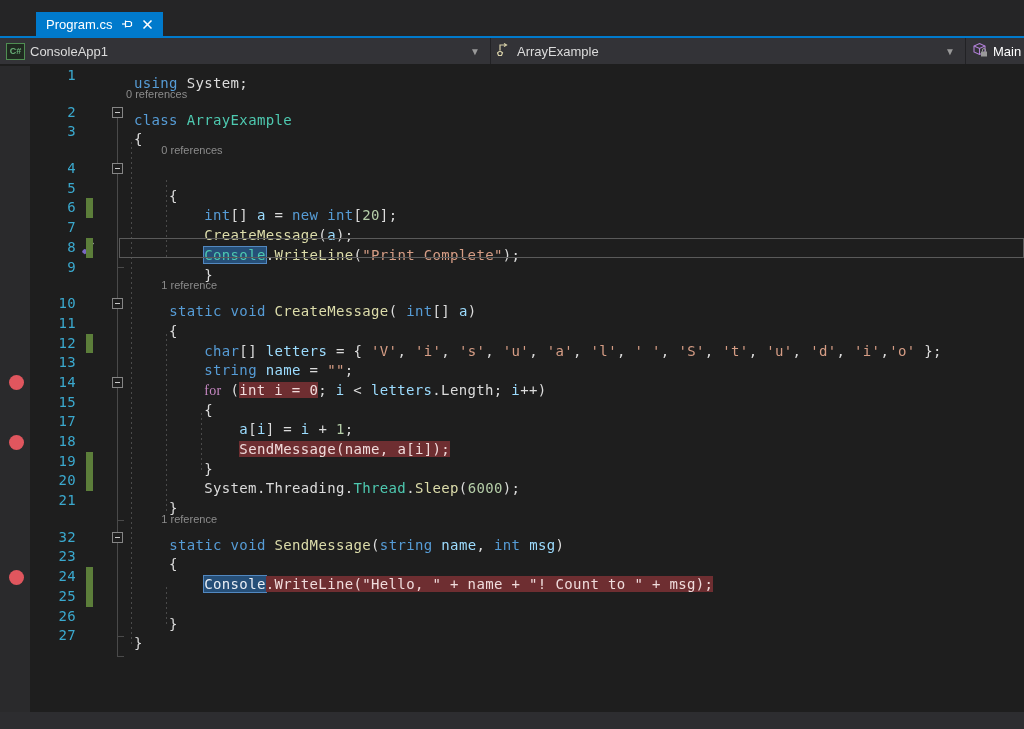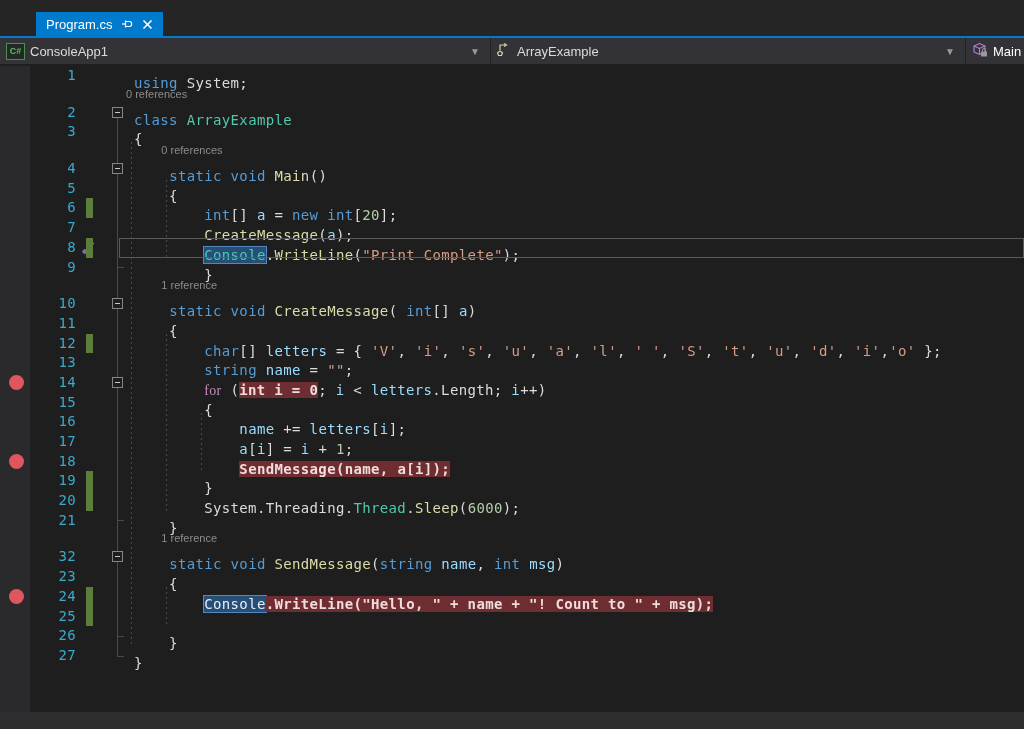--- a/index.html
+++ b/index.html
@@ -45,21 +45,21 @@
   .fold i{display:block;width:5px;height:1px;background:#c8c8c8;}
   .tool{position:absolute;left:80px;top:2px;}
   pre.code{position:absolute;left:126px;top:0;margin:8px;white-space:pre;
            font:14px/19.7px "DejaVu Sans Mono",monospace;letter-spacing:.35px;color:var(--text);}
   .row.cur::after{content:"";position:absolute;left:119px;right:0;top:0;bottom:0;
                   border:1px solid #5a5a5a;pointer-events:none;}
   
   .tok-kw{color:var(--keyword);} .tok-ctl{color:var(--control);font-family:Liberation Serif, serif;} .tok-typ{color:var(--type);}
   .tok-mth{color:var(--method);} .tok-var{color:var(--variable);} .tok-str{color:var(--string);}
   .tok-num{color:var(--number);} .tok-pun{color:var(--text);}
-  .tok-red{background:var(--highlight_red_bg);color:#f0dcdc;font-weight:bold;}
+  .tok-red{background:var(--highlight_red_bg);color:#f0dcdc;}
   .tok-conb{background:var(--symbol_highlight_bg);box-shadow:0 0 0 1px var(--symbol_highlight_border);color:var(--type);}
   .tok-conbr{background:var(--symbol_highlight_bg);box-shadow:0 0 0 1px var(--symbol_highlight_border);color:#e9eef5;}
 </style>
 </head>
 <body>
 
 <div id="root" style="--keyword: #569CD6; --control: #C586C0; --type: #4EC9B0; --method: #DCDCAA; --variable: #9CDCFE; --string: #D69D85; --number: #B5CEA8; --text: #DCDCDC; --line_number: #3BA9CE; --breakpoint: #E0565E; --change_bar: #5C7E3A; --highlight_red_bg: #6E2E31; --symbol_highlight_bg: #264F78; --symbol_highlight_border: #5288C0; --tab_active_bg: #007ACC; --editor_bg: #1E1E1E; --navbar_bg: #333337; --header_bg: #252526; --codelens: #8C8C8C;">
 
   <div id="header">
     <div id="tab">
@@ -160,21 +160,20 @@
           <pre class="code"><span class="tok-pun">{</span></pre>
         </div>
         <div class="cl-row">
           <span class="cl-text" style="left: 161.36px;">0 references</span>
         </div>
         <div class="row">
           <span class="lnum">4</span>
           <span class="fold">
             <i></i>
           </span>
-          <pre class="code"><span class="tok-pun">    </span><span class="tok-kw">static</span><span class="tok-pun"> </span><span class="tok-kw">void</span><span class="tok-pun"> </span><span class="tok-mth">Main</span><span class="tok-pun">()</span></pre>
         </div>
         <div class="row">
           <span class="lnum">5</span>
           <pre class="code"><span class="tok-pun">    {</span></pre>
         </div>
         <div class="row">
           <span class="lnum">6</span>
           <span class="bar"></span>
           <pre class="code"><span class="tok-pun">        </span><span class="tok-kw">int</span><span class="tok-pun">[] </span><span class="tok-var">a</span><span class="tok-pun"> = </span><span class="tok-kw">new</span><span class="tok-pun"> </span><span class="tok-kw">int</span><span class="tok-pun">[</span><span class="tok-num">20</span><span class="tok-pun">];</span></pre>
         </div>
@@ -225,24 +224,20 @@
           <span class="fold">
             <i></i>
           </span>
           <pre class="code"><span class="tok-pun">        </span><span class="tok-ctl">for</span><span class="tok-pun"> (</span><span class="tok-red">int i = 0</span><span class="tok-pun">; </span><span class="tok-var">i</span><span class="tok-pun"> &lt; </span><span class="tok-var">letters</span><span class="tok-pun">.Length; </span><span class="tok-var">i</span><span class="tok-pun">++)</span></pre>
         </div>
         <div class="row">
           <span class="lnum">15</span>
           <pre class="code"><span class="tok-pun">        {</span></pre>
         </div>
         <div class="row">
-          <span class="lnum">16</span>
-          <pre class="code"><span class="tok-pun">            </span><span class="tok-var">name</span><span class="tok-pun"> += </span><span class="tok-var">letters</span><span class="tok-pun">[</span><span class="tok-var">i</span><span class="tok-pun">];</span></pre>
-        </div>
-        <div class="row">
           <span class="lnum">17</span>
           <pre class="code"><span class="tok-pun">            </span><span class="tok-var">a</span><span class="tok-pun">[</span><span class="tok-var">i</span><span class="tok-pun">] = </span><span class="tok-var">i</span><span class="tok-pun"> + </span><span class="tok-num">1</span><span class="tok-pun">;</span></pre>
         </div>
         <div class="row">
           <span class="bp"></span>
           <span class="lnum">18</span>
           <pre class="code"><span class="tok-pun">            </span><span class="tok-red">SendMessage(name, a[i]);</span></pre>
         </div>
         <div class="row">
           <span class="lnum">19</span>

